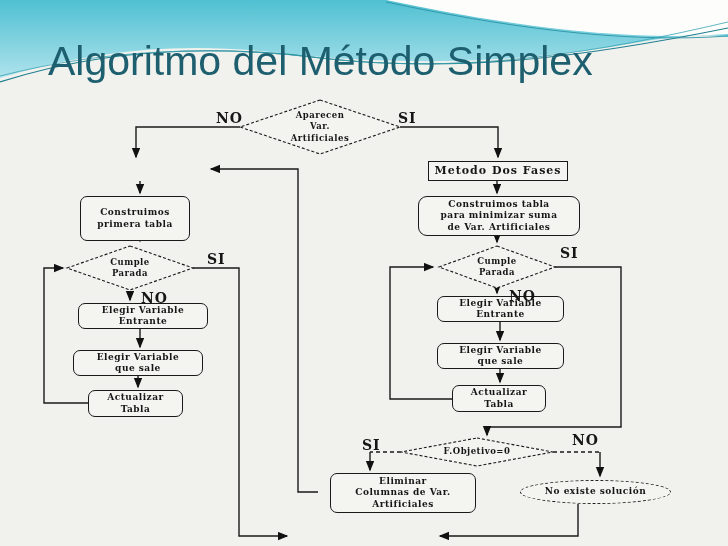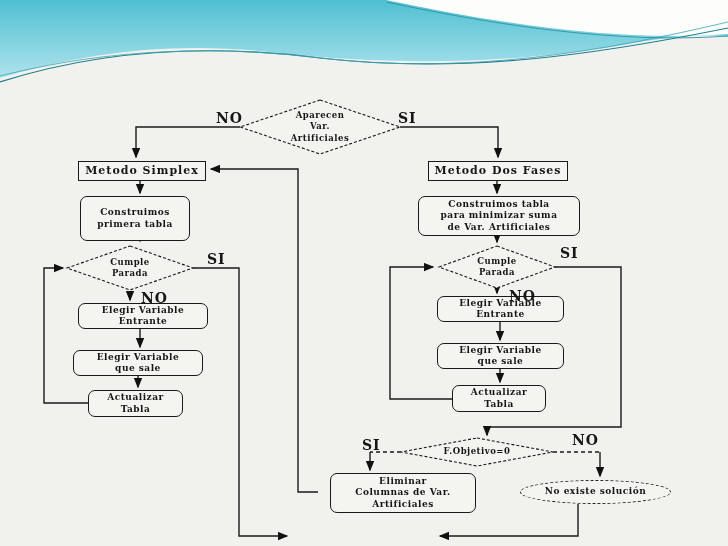--- a/index.html
+++ b/index.html
@@ -37,20 +37,21 @@
       </linearGradient>
     </defs>
     <rect x="0" y="0" width="728" height="95" fill="url(#cy)"></rect>
     <path d="M728,0 L728,34 C620,42 500,24 386,0 Z" fill="#fdfdfc"></path>
     <path d="M0,110 L0,78 C90,50 180,42 270,52 C410,68 530,62 640,42 C675,36 705,34 728,37 L728,110 Z" fill="#f1f1ee"></path>
     <path d="M0,82 C100,50 210,44 320,58 C460,74 590,56 728,28" fill="none" stroke="#1f7f8f" stroke-width="1.2"></path>
     <path d="M0,76 C110,48 220,45 330,59 C470,74 600,52 728,22" fill="none" stroke="#3aa4b4" stroke-width="0.8"></path>
     <path d="M386,2 C500,26 620,44 728,36" fill="none" stroke="#2d93a5" stroke-width="0.9"></path>
   </svg>
 
+  <div class="title">Algoritmo del Método Simplex</div>
 
   <div class="chart">
 
     <svg class="wires" width="728" height="546" viewBox="0 0 728 546">
       <defs>
         <marker id="arr" markerWidth="9" markerHeight="8" refX="6.5" refY="3" orient="auto">
           <path d="M0,0 L7.5,3 L0,6 Z" fill="#111"></path>
         </marker>
       </defs>
       <g stroke="#1a1a1a" stroke-width="1.4" fill="none">
@@ -91,32 +92,31 @@
 
     <div class="dlabel" style="left:250px;top:104px;width:140px;height:46px;">Aparecen
 Var.
 Artificiales</div>
     <div class="dlabel" style="left:90px;top:251px;width:80px;height:34px;">Cumple
 Parada</div>
     <div class="dlabel" style="left:457px;top:250px;width:80px;height:34px;">Cumple
 Parada</div>
     <div class="dlabel" style="left:407px;top:444px;width:140px;height:16px;">F.Objetivo=0</div>
 
-    <div class="node hdr" style="left:78px;top:161px;width:128px;height:20px;">Metodo Simplex</div>
     <div class="node round" style="left:80px;top:196px;width:110px;height:45px;">Construimos
 primera tabla</div>
     <div class="node round" style="left:78px;top:303px;width:130px;height:26px;">Elegir Variable
 Entrante</div>
     <div class="node round" style="left:73px;top:350px;width:130px;height:26px;">Elegir Variable
 que sale</div>
     <div class="node round" style="left:88px;top:390px;width:95px;height:27px;">Actualizar
 Tabla</div>
 
     <div class="node hdr" style="left:428px;top:161px;width:140px;height:20px;">Metodo Dos Fases</div>
-    <div class="node round" style="left:418px;top:196px;width:162px;height:40px;">Construimos tabla
+    <div class="node round" style="left:418px;top:196px;width:162px;height:40px;border-radius:9px;">Construimos tabla
 para minimizar suma
 de Var. Artificiales</div>
     <div class="node round" style="left:437px;top:296px;width:127px;height:26px;">Elegir Variable
 Entrante</div>
     <div class="node round" style="left:437px;top:343px;width:127px;height:26px;">Elegir Variable
 que sale</div>
     <div class="node round" style="left:452px;top:385px;width:94px;height:27px;">Actualizar
 Tabla</div>
 
     <div class="node round" style="left:330px;top:473px;width:146px;height:40px;">Eliminar

